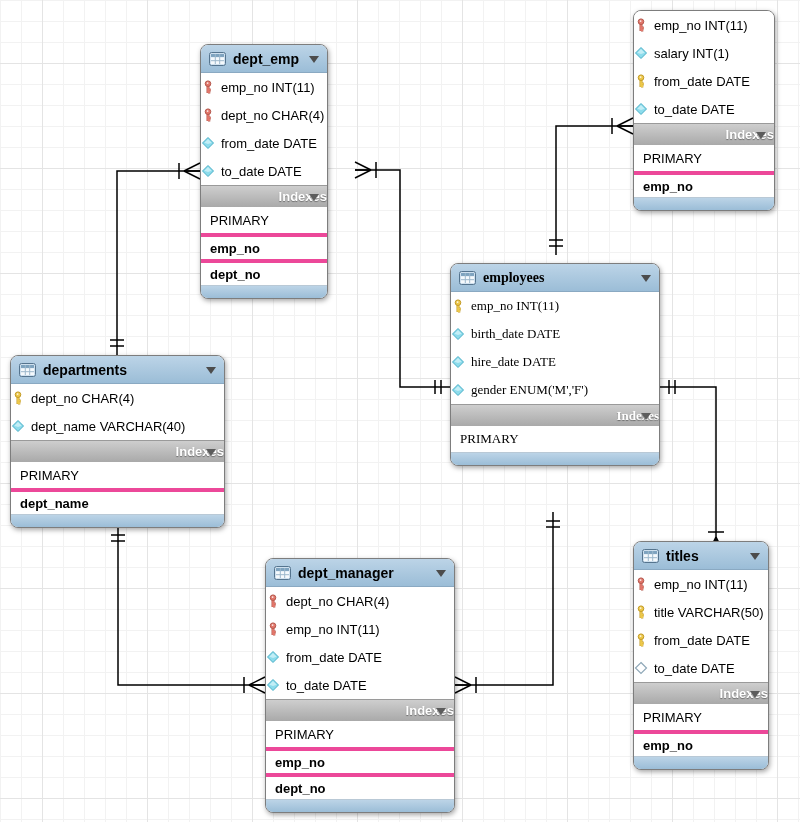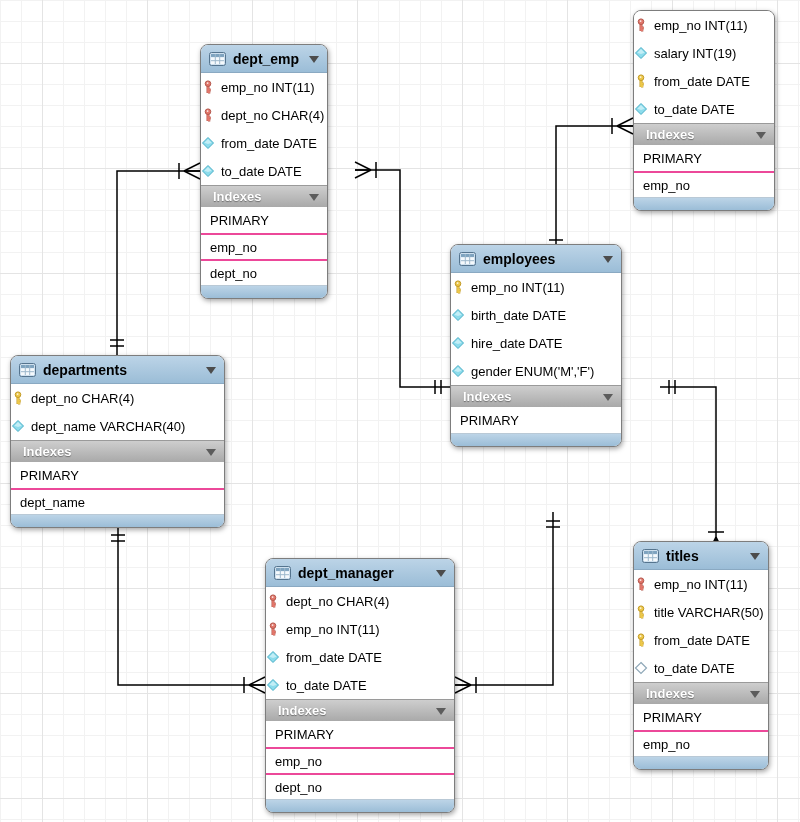--- a/index.html
+++ b/index.html
@@ -35,29 +35,30 @@
   .t-name { font-weight:bold; font-size:14px; color:#000; margin-left:7px; white-space:nowrap; }
   .t-collapse {
     position:absolute; right:8px; top:50%; margin-top:-3px;
     width:0; height:0;
     border-left:5.5px solid transparent; border-right:5.5px solid transparent;
     border-top:7px solid #4c4c4c;
   }
   .t-row { height:28px; display:flex; align-items:center; padding-left:0; font-size:13px; color:#000; white-space:nowrap; background:#fff; }
   .c-icon { width:14px; height:14px; margin-right:6px; display:flex; flex:none; }
   .t-section {
-    height:22px; display:flex; align-items:center; position:relative; padding-left:12px;
+    height:22px; display:flex; align-items:center; position:relative; padding-left:20px;
     background: linear-gradient(#cecece, #a9a9a9);
     color:#fff; font-weight:bold; font-size:13px;
     text-shadow: 0 1px 1px rgba(80,80,80,0.7);
     border-top:1px solid #9a9a9a;
+    justify-content:flex-end;
   }
   .t-section .t-collapse { border-top-color:#5c5c5c; }
   .t-index { height:26px; display:flex; align-items:center; padding-left:9px; font-size:13px; color:#000; background:#fff; }
-  .t-index + .t-index { border-top:2px solid #ec4899; }
+  .t-index + .t-index { border-top:4px solid #ec4899;font-weight:bold; }
   .t-footer { height:13px; background: linear-gradient(#bcd4e7, #9bbdd7); border-top:1px solid #b9c9d6; }
 </style>
 </head>
 <body>
 
 <div id="canvas">
   <svg id="connector-layer" width="800" height="822" viewBox="0 0 800 822">
       <g>
         <polyline points="200,171 117,171 117,355" fill="none" stroke="#000000" stroke-width="1.5"></polyline>
         <line x1="184" y1="171" x2="200" y2="163" stroke="#000000" stroke-width="1.5"></line>
@@ -195,21 +196,21 @@
           </span>
           <span class="c-label">emp_no INT(11)</span>
         </div>
         <div class="t-row">
           <span class="c-icon">
             <svg width="14" height="14" viewBox="0 0 14 14">
               <polygon points="7,1.5 12.5,7 7,12.5 1.5,7" fill="#8ddcec" stroke="#49aec6" stroke-width="1"></polygon>
               <polygon points="7,3 10.6,6.8 7,8 3.4,6.8" fill="#cdf1f8" opacity="0.85"></polygon>
             </svg>
           </span>
-          <span class="c-label">salary INT(19)</span>
+          <span class="c-label">salary INT(1)</span>
         </div>
         <div class="t-row">
           <span class="c-icon">
             <svg width="14" height="14" viewBox="0 0 14 14">
               <path d="M7 6.3 V13 M7 9.9 H9.7 M7 12.1 H9.3" stroke="#c29a26" stroke-width="3" fill="none"></path>
               <path d="M7 6.3 V12.8 M7 9.9 H9.4 M7 12 H9" stroke="#edc84b" stroke-width="1.8" fill="none"></path>
               <circle cx="7" cy="3.7" r="2.8" fill="#edc84b" stroke="#c29a26" stroke-width="1"></circle>
               <circle cx="6.6" cy="3.1" r="0.9" fill="#ffffff" opacity="0.85"></circle>
             </svg>
           </span>
@@ -229,21 +230,21 @@
           <span class="t-collapse"></span>
         </div>
         <div class="t-index">
           <span>PRIMARY</span>
         </div>
         <div class="t-index">
           <span>emp_no</span>
         </div>
         <div class="t-footer"></div>
       </div>
-      <div class="erd-table" style="left: 450px; top: 244px; width: 172px;">
+      <div class="erd-table" style="left: 450px; top: 263px; width: 210px; font-family: Liberation Serif, serif;">
         <div class="t-header">
           <span class="t-icon">
             <svg width="17" height="14" viewBox="0 0 17 14">
               <rect x="0.5" y="0.5" width="16" height="13" rx="2" fill="#cfe0ee" stroke="#55748e"></rect>
               <rect x="2" y="2" width="13" height="2.8" fill="#7fa3bf"></rect>
               <rect x="2" y="2" width="13" height="2.8" fill="#7ea3bf"></rect>
               <rect x="2" y="5.4" width="13" height="6.6" fill="#f5f9fc"></rect>
               <path d="M6.3 2 V12 M10.7 2 V12 M2 8.7 H15" stroke="#9db8cc" stroke-width="1" fill="none"></path>
             </svg>
           </span>

